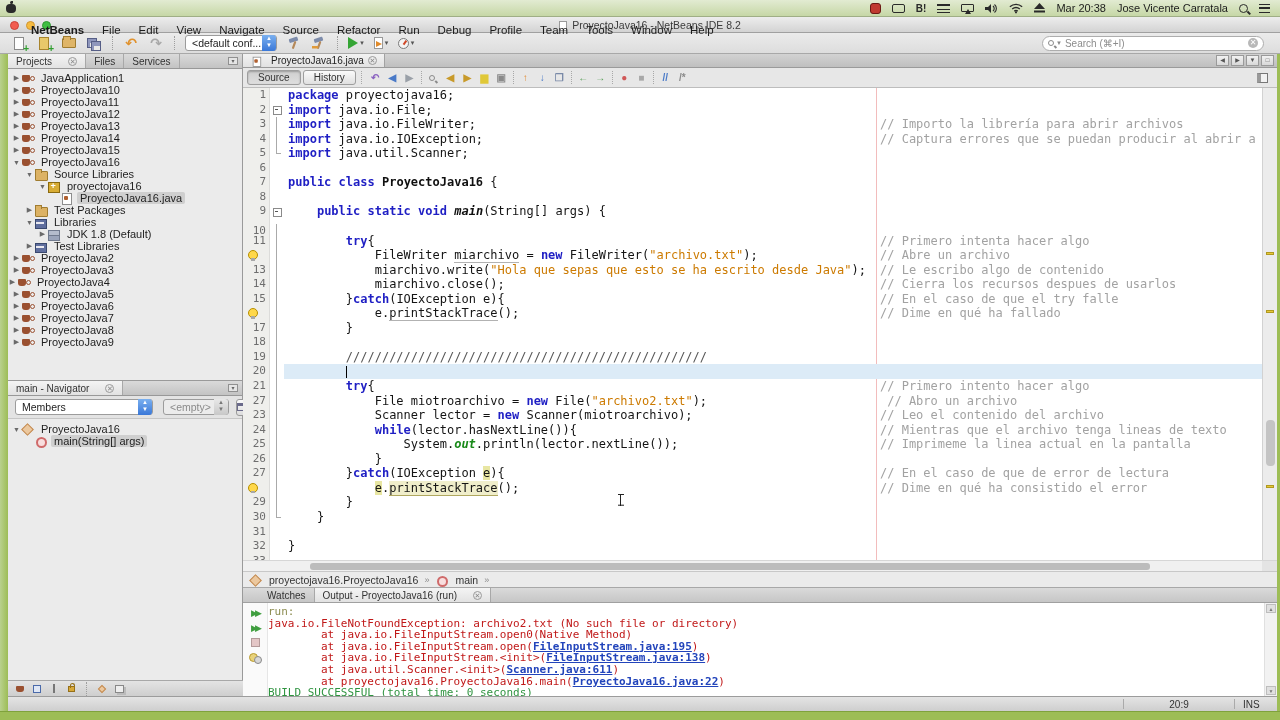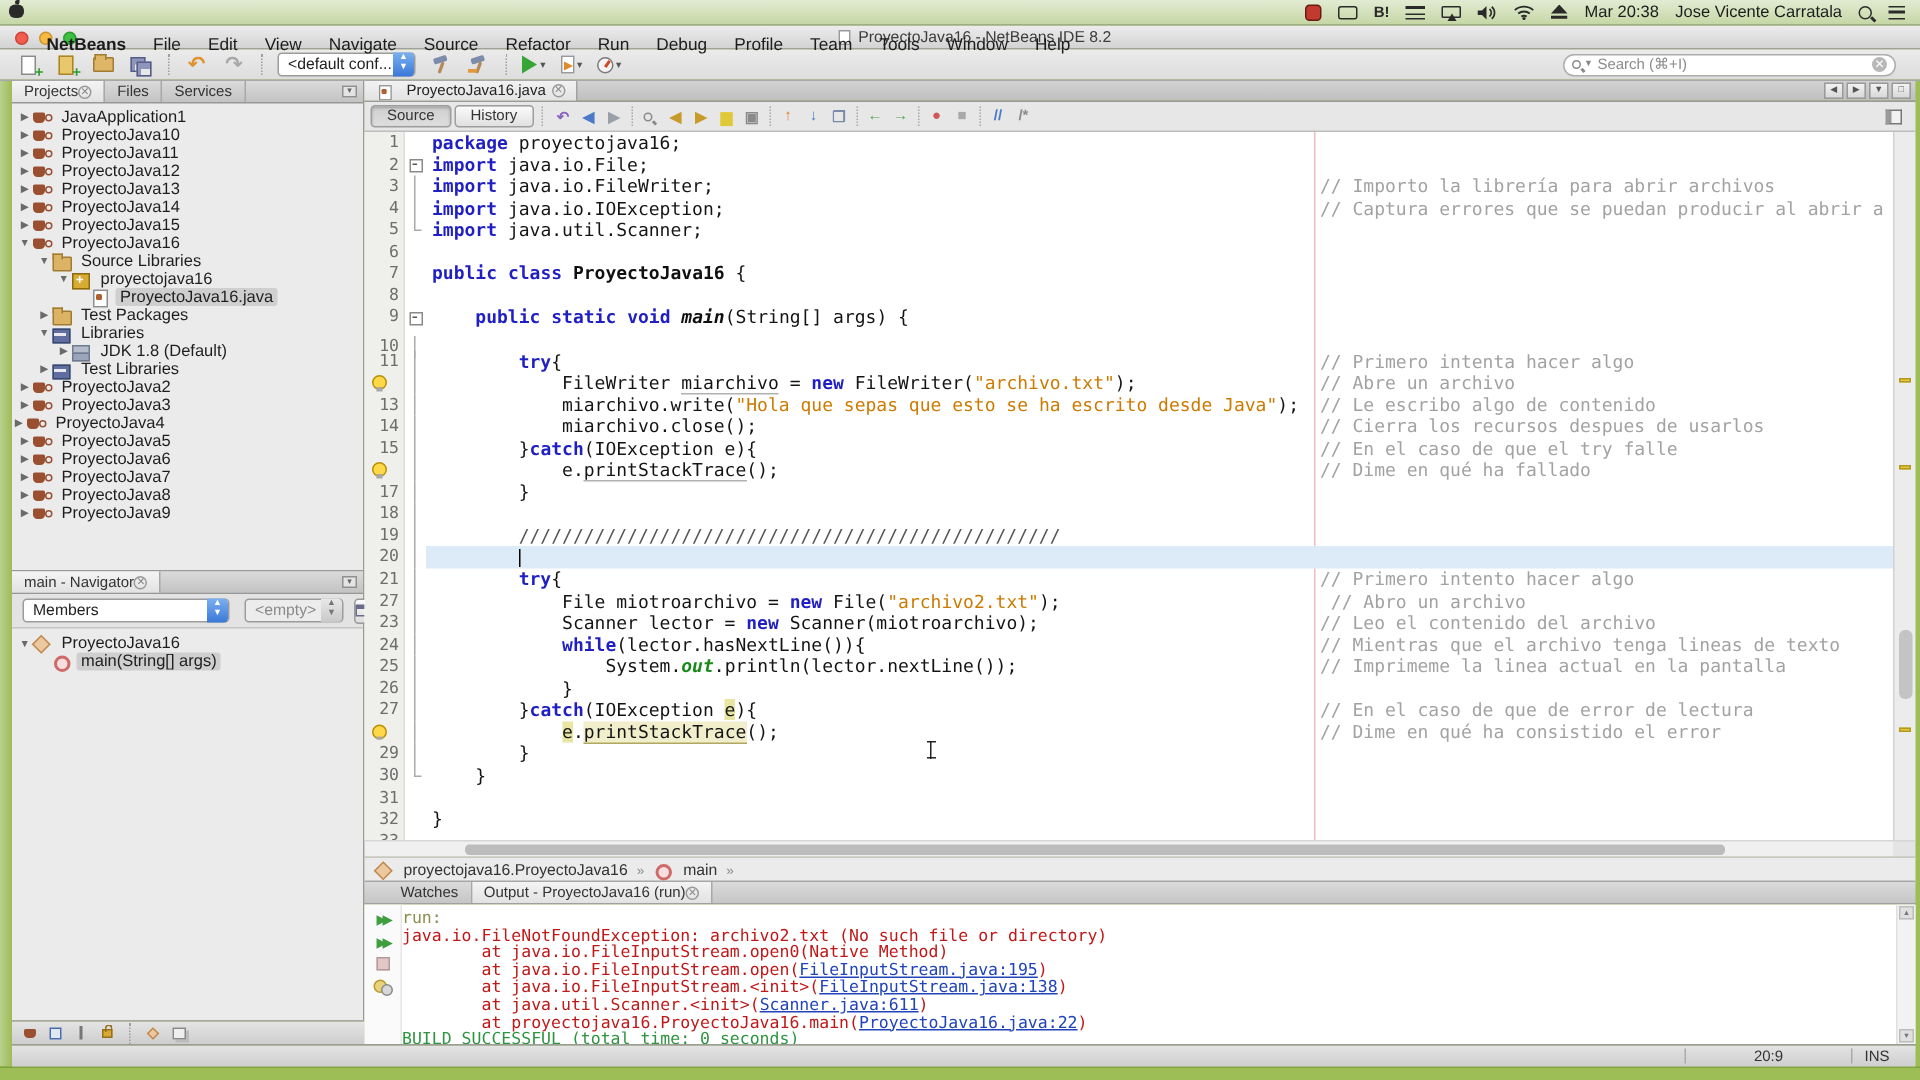--- a/index.html
+++ b/index.html
@@ -73,21 +73,21 @@
   .mag::after{content:"";position:absolute;left:5px;top:5px;width:3px;height:1.5px;background:#8a8a8a;transform:rotate(45deg);}
   .clearbtn{margin-left:auto;width:10px;height:10px;border-radius:50%;background:#b8b8b8;color:#fff;font-size:8px;line-height:10px;text-align:center;}
 
   
   #leftstrip{position:absolute;left:0;top:54px;width:8px;height:657px;background:linear-gradient(90deg,#b9d18e,#9dbd56);}
   #rightsliver{position:absolute;right:0;top:54px;width:3px;height:657px;background:#9dbd56;}
   #greenbottom{position:absolute;left:0;top:711px;width:1280px;height:9px;background:#9dbd56;border-top:1px solid #7fa23c;}
 
   
   .ptabs{height:15px;background:linear-gradient(#dadada,#c3c3c3);border-bottom:1px solid #989898;display:flex;align-items:stretch;font-size:10px;color:#333;}
-  .ptab{padding:0 8px;display:flex;align-items:center;gap:0;border-right:1px solid #a8a8a8;white-space:nowrap;}
+  .ptab{padding:0 8px;display:flex;align-items:center;gap:16px;border-right:1px solid #a8a8a8;white-space:nowrap;}
   .ptab.active{background:linear-gradient(#f4f4f4,#e2e2e2);}
   .closex{width:9px;height:9px;border-radius:50%;border:1px solid #9a9a9a;color:#888;font-size:7px;line-height:7px;text-align:center;}
   .minbtn{margin-left:auto;margin-right:4px;align-self:center;width:10px;height:8px;border:1px solid #909090;background:#e4e4e4;font-size:6px;line-height:6px;text-align:center;color:#666;}
 
   #projects{position:absolute;left:8px;top:54px;width:235px;height:326px;background:#ebebeb;border-right:1px solid #9a9a9a;}
   .tree{position:relative;font-size:11px;color:#1e1e1e;}
   .trow{height:12px;display:flex;align-items:center;white-space:nowrap;}
   .twisty{width:9px;text-align:center;font-size:7px;color:#6a6a6a;flex:0 0 9px;}
   .tico{width:13px;height:12px;position:relative;flex:0 0 13px;margin-right:4px;}
   .tlabel{padding:0 3px;border-radius:2px;line-height:12px;}
@@ -185,21 +185,21 @@
   .oicon{width:14px;height:11px;display:flex;align-items:center;justify-content:center;}
   .rerun-g{color:#3f9e3f;font-size:9px;letter-spacing:-3px;line-height:10px;}
   .stop-sq{width:9px;height:9px;background:#e3c6c6;border:1px solid #b39a9a;}
   .gear2{width:12px;height:10px;position:relative;}
   .gear2::before{content:"";position:absolute;left:0;top:0;width:7px;height:7px;border:1.5px solid #b89a30;border-radius:50%;background:#e8d27a;}
   .gear2::after{content:"";position:absolute;left:5px;top:3px;width:6px;height:6px;border:1.5px solid #8a8a8a;border-radius:50%;background:#d8d8d8;}
   #out-lines{position:absolute;left:25px;top:3px;right:14px;font-family:"DejaVu Sans Mono",monospace;font-size:11px;line-height:11.6px;white-space:pre;}
   .oline{height:11.6px;}
   .ot.lbl{color:#8c8c50;}
   .ot.err{color:#c01818;}
-  .ot.lnk{color:#2244bb;text-decoration:underline;}
+  .ot.lnk{color:#2244bb;text-decoration:underline;font-weight:bold;}
   .ot.ok{color:#2f9440;}
   #out-sb{position:absolute;right:0;top:0;width:13px;height:100%;background:#f2f2f2;border-left:1px solid #e0e0e0;}
   #out-sb .arr{position:absolute;left:1px;width:10px;height:9px;background:#e0e0e0;border:1px solid #bdbdbd;font-size:5px;color:#777;text-align:center;line-height:8px;}
 
   
   #statusbar{position:absolute;left:8px;top:696px;width:1269px;height:15px;background:linear-gradient(#e4e4e4,#cecece);border-top:1px solid #9c9c9c;display:flex;align-items:center;font-size:10px;color:#333;}
   .st-sep{width:1px;height:10px;background:#aaaaaa;}
   #st-caret{width:110px;text-align:center;}
   #st-ins{width:42px;text-align:left;padding-left:8px;}
   #st-spacer{flex:1;}

